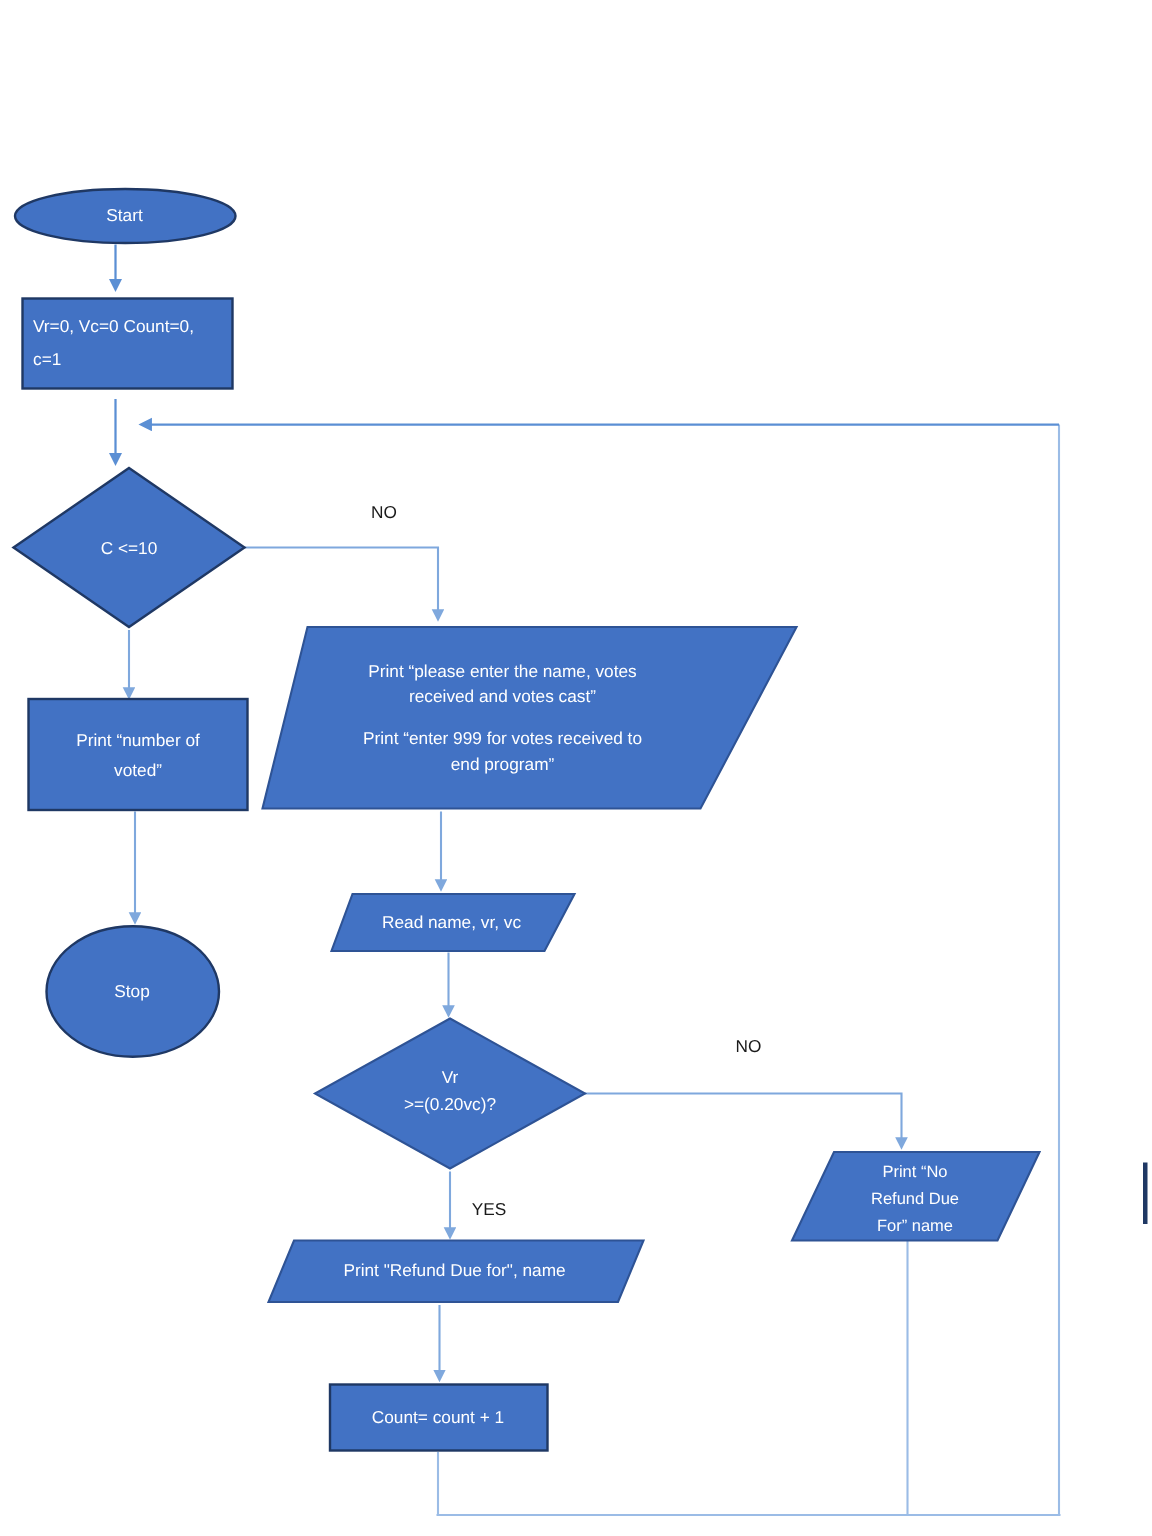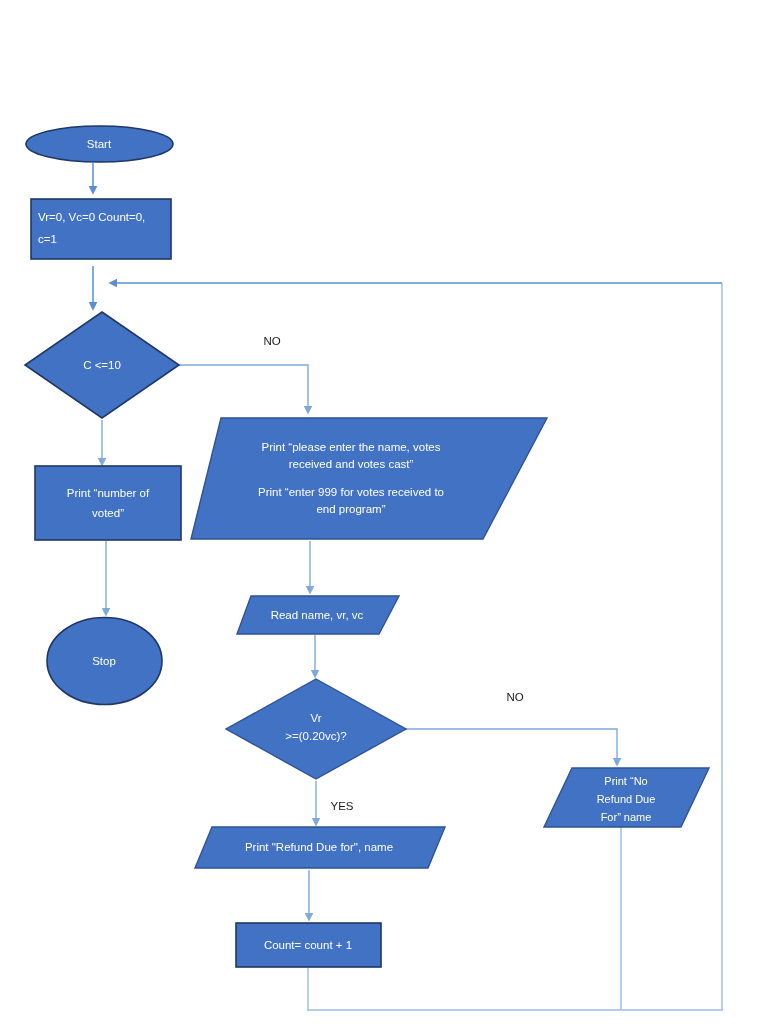--- a/index.html
+++ b/index.html
@@ -11,21 +11,21 @@
   body {
     width: 768px;
     height: 1024px;
     position: relative;
     overflow: hidden;
     font-family: "Liberation Sans", sans-serif;
   }
   #flow-root {
     position: absolute;
     top: 0;
-    left: 16px;
+    left: 0;
     width: 612px;
     height: 1024px;
   }
   .node-text {
     fill: #ffffff;
     font-family: "Liberation Sans", sans-serif;
     font-size: 11.5px;
     text-anchor: middle;
     dominant-baseline: middle;
     pointer-events: none;

